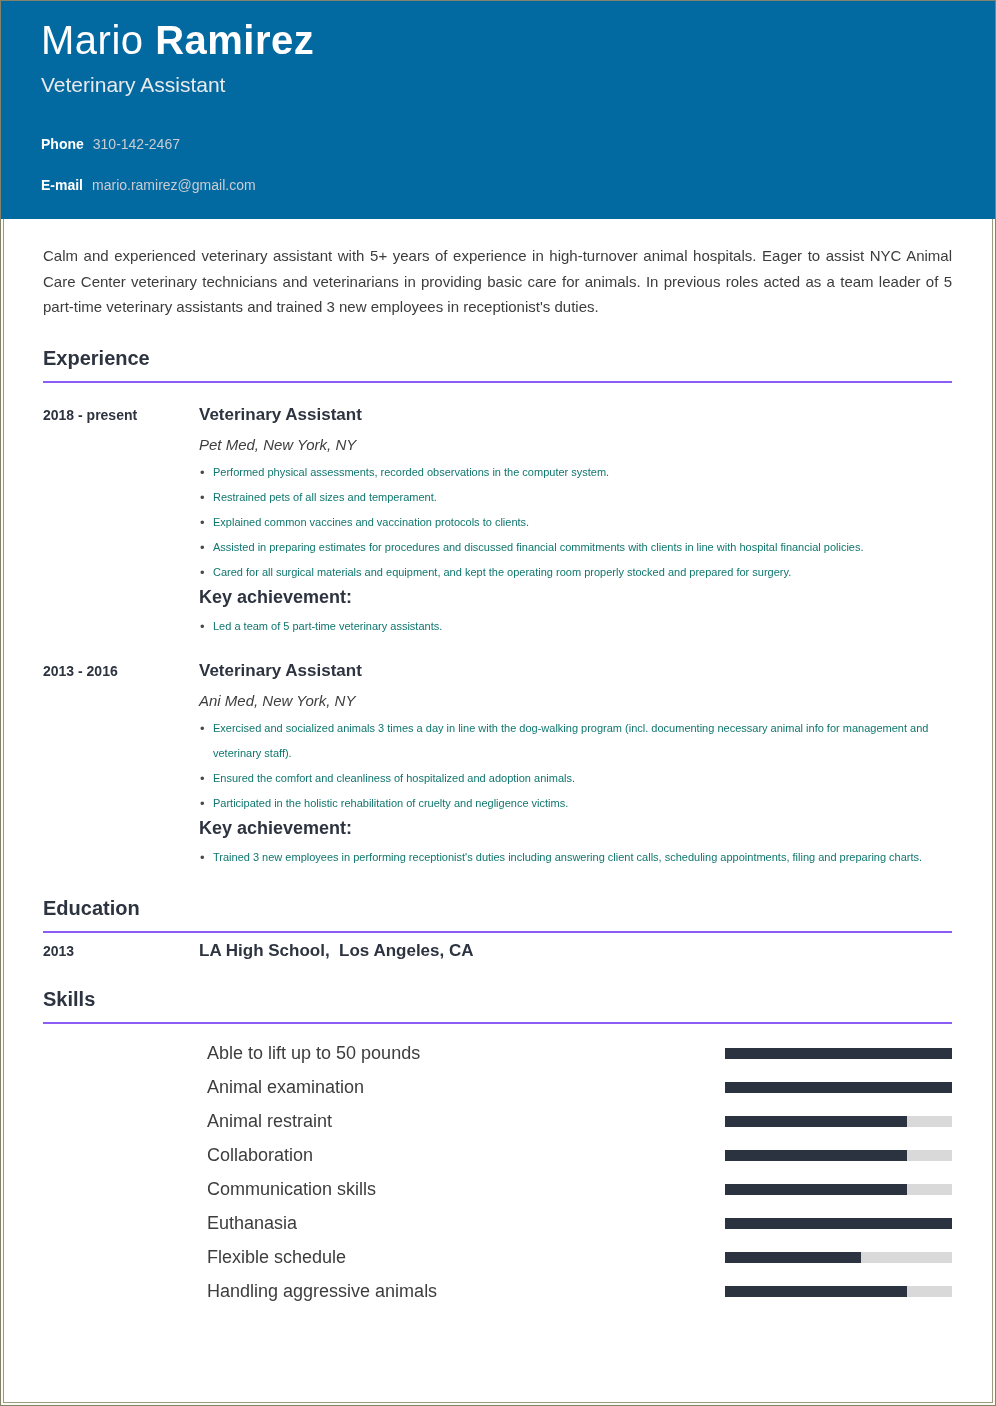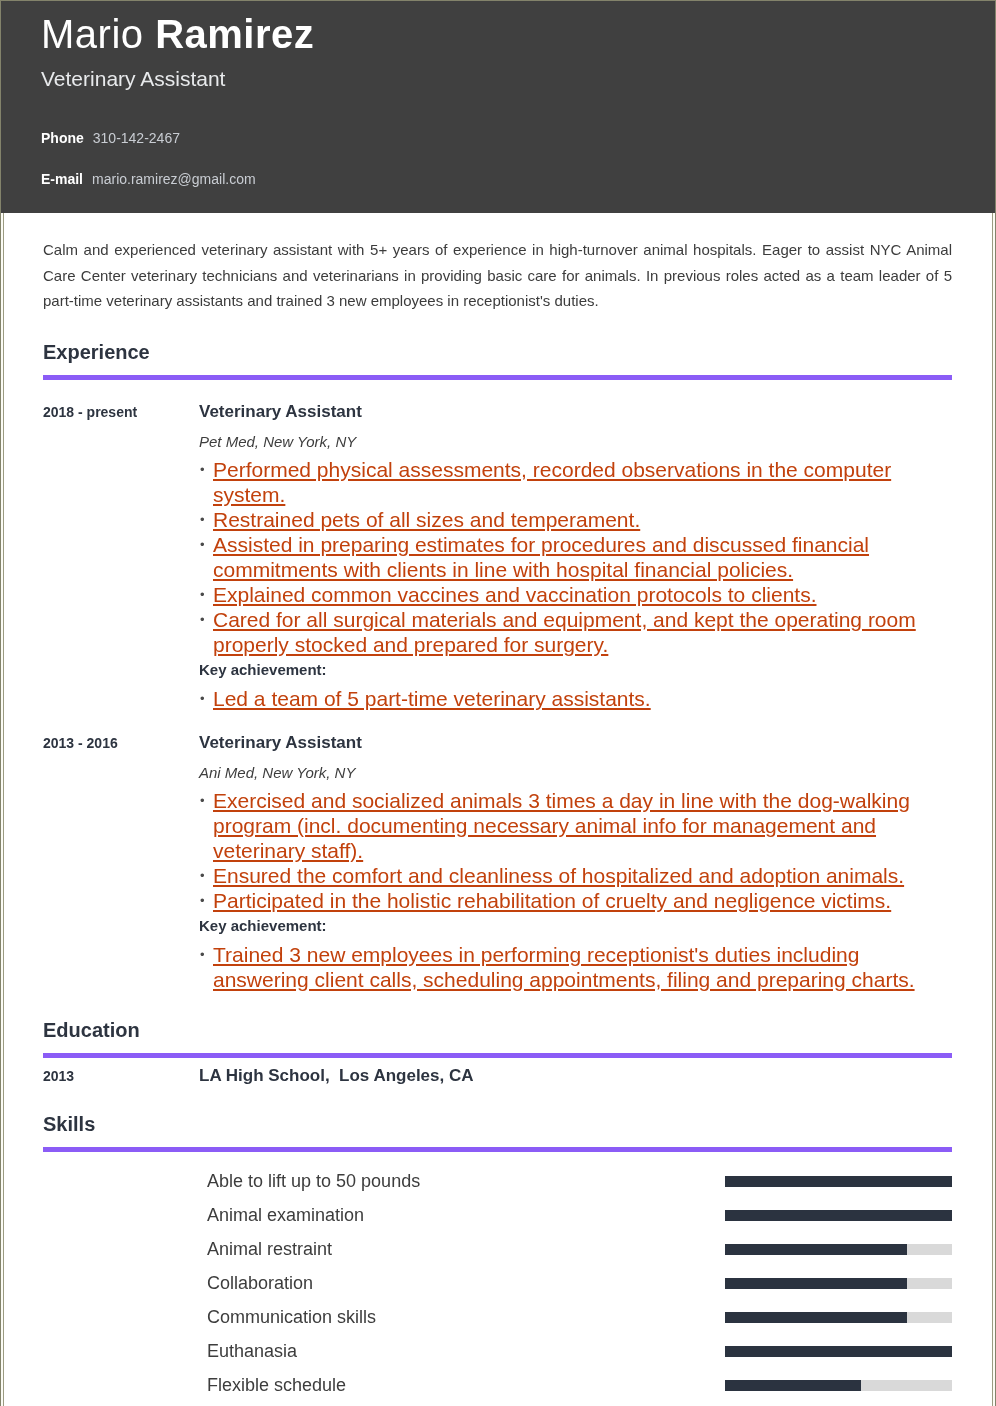--- a/index.html
+++ b/index.html
@@ -12,22 +12,22 @@
   .page {
     width:996px;
     min-height:1406px;
     background:#ffffff;
     border:1px solid #83836b;
     box-shadow: inset 0 0 0 2px #fbfbf4, inset 0 0 0 3px #9b9b82;
     overflow:hidden;
   }
   
   .hdr {
-    background:#404040;
-    padding:10px 43px 26px 40px;
+    background:#0369a1;
+    padding:16px 43px 26px 40px;
   }
   .hdr h1 {
     color:#ffffff;
     font-size:40px;
     font-weight:400;
     line-height:1.18;
     letter-spacing:0.5px;
   }
   .hdr h1 strong { font-weight:700; }
   .jobtitle {
@@ -48,37 +48,37 @@
     line-height:25.5px;
     color:#3c3c3c;
     text-align:justify;
   }
   h2.section-title {
     font-size:20px;
     font-weight:700;
     color:#2d3440;
     margin-top:27px;
     padding-bottom:11px;
-    border-bottom:5px solid #8b5cf6;
+    border-bottom:2px solid #8b5cf6;
   }
   
   .entry { display:grid; grid-template-columns:156px 1fr; margin-top:21px; }
   .entry-dates { font-size:14px; font-weight:700; color:#2d3440; padding-top:3px; }
   .entry-role { font-size:17px; font-weight:700; color:#2d3440; line-height:22px; }
   .entry-company { font-size:15px; font-style:italic; color:#3d3d3d; margin-top:8px; line-height:22px; }
   ul.bullets { list-style:none; margin-top:4px; }
   ul.bullets li {
-    font-size:21px; line-height:25px; color:#c2410c;
-    padding-left:14px; position:relative;text-decoration:underline;
+    font-size:11px; line-height:25px; color:#0f766e;
+    padding-left:14px; position:relative;
   }
   ul.bullets li::before {
     content:"•"; position:absolute; left:1px; top:0;
     color:#4a4a4a; font-size:13px;
   }
-  .ka-label { font-size:15px; font-weight:700; color:#2d3440; line-height:25px; }
+  .ka-label { font-size:18px; font-weight:700; color:#2d3440; line-height:25px; }
   
   .edu-entry { display:grid; grid-template-columns:156px 1fr; margin-top:8px; align-items:baseline; }
   .edu-year { font-size:14px; font-weight:700; color:#2d3440; }
   .edu-school { font-size:17px; font-weight:700; color:#2d3440; white-space:pre-wrap; }
   
   .skill-list { margin-top:13px; }
   .skill-row { display:grid; grid-template-columns:156px 1fr 227px; align-items:center; height:34px; }
   .skill-label { font-size:18px; color:#3d3d3d;margin-left:8px; }
   .skill-bar { height:11px; background:#d9d9d9; position:relative; }
   .skill-fill { height:100%; background:#2b3340; }
@@ -112,22 +112,22 @@
       <h2 class="section-title">Experience</h2>
       <div id="xp-entries">
   <div class="entry">
     <div class="entry-dates">2018 - present</div>
     <div class="entry-content">
       <div class="entry-role">Veterinary Assistant</div>
       <div class="entry-company">Pet Med, New York, NY</div>
       <ul class="bullets b-main">
                 <li>Performed physical assessments, recorded observations in the computer system.</li>
                 <li>Restrained pets of all sizes and temperament.</li>
+                <li>Explained common vaccines and vaccination protocols to clients.</li>
                 <li>Assisted in preparing estimates for procedures and discussed financial commitments with clients in line with hospital financial policies.</li>
-                <li>Explained common vaccines and vaccination protocols to clients.</li>
                 <li>Cared for all surgical materials and equipment, and kept the operating room properly stocked and prepared for surgery.</li>
               </ul>
       <div class="ka-label">Key achievement:</div>
       <ul class="bullets b-ka">
                 <li>Led a team of 5 part-time veterinary assistants.</li>
               </ul>
     </div>
   </div>
 
   <div class="entry">

